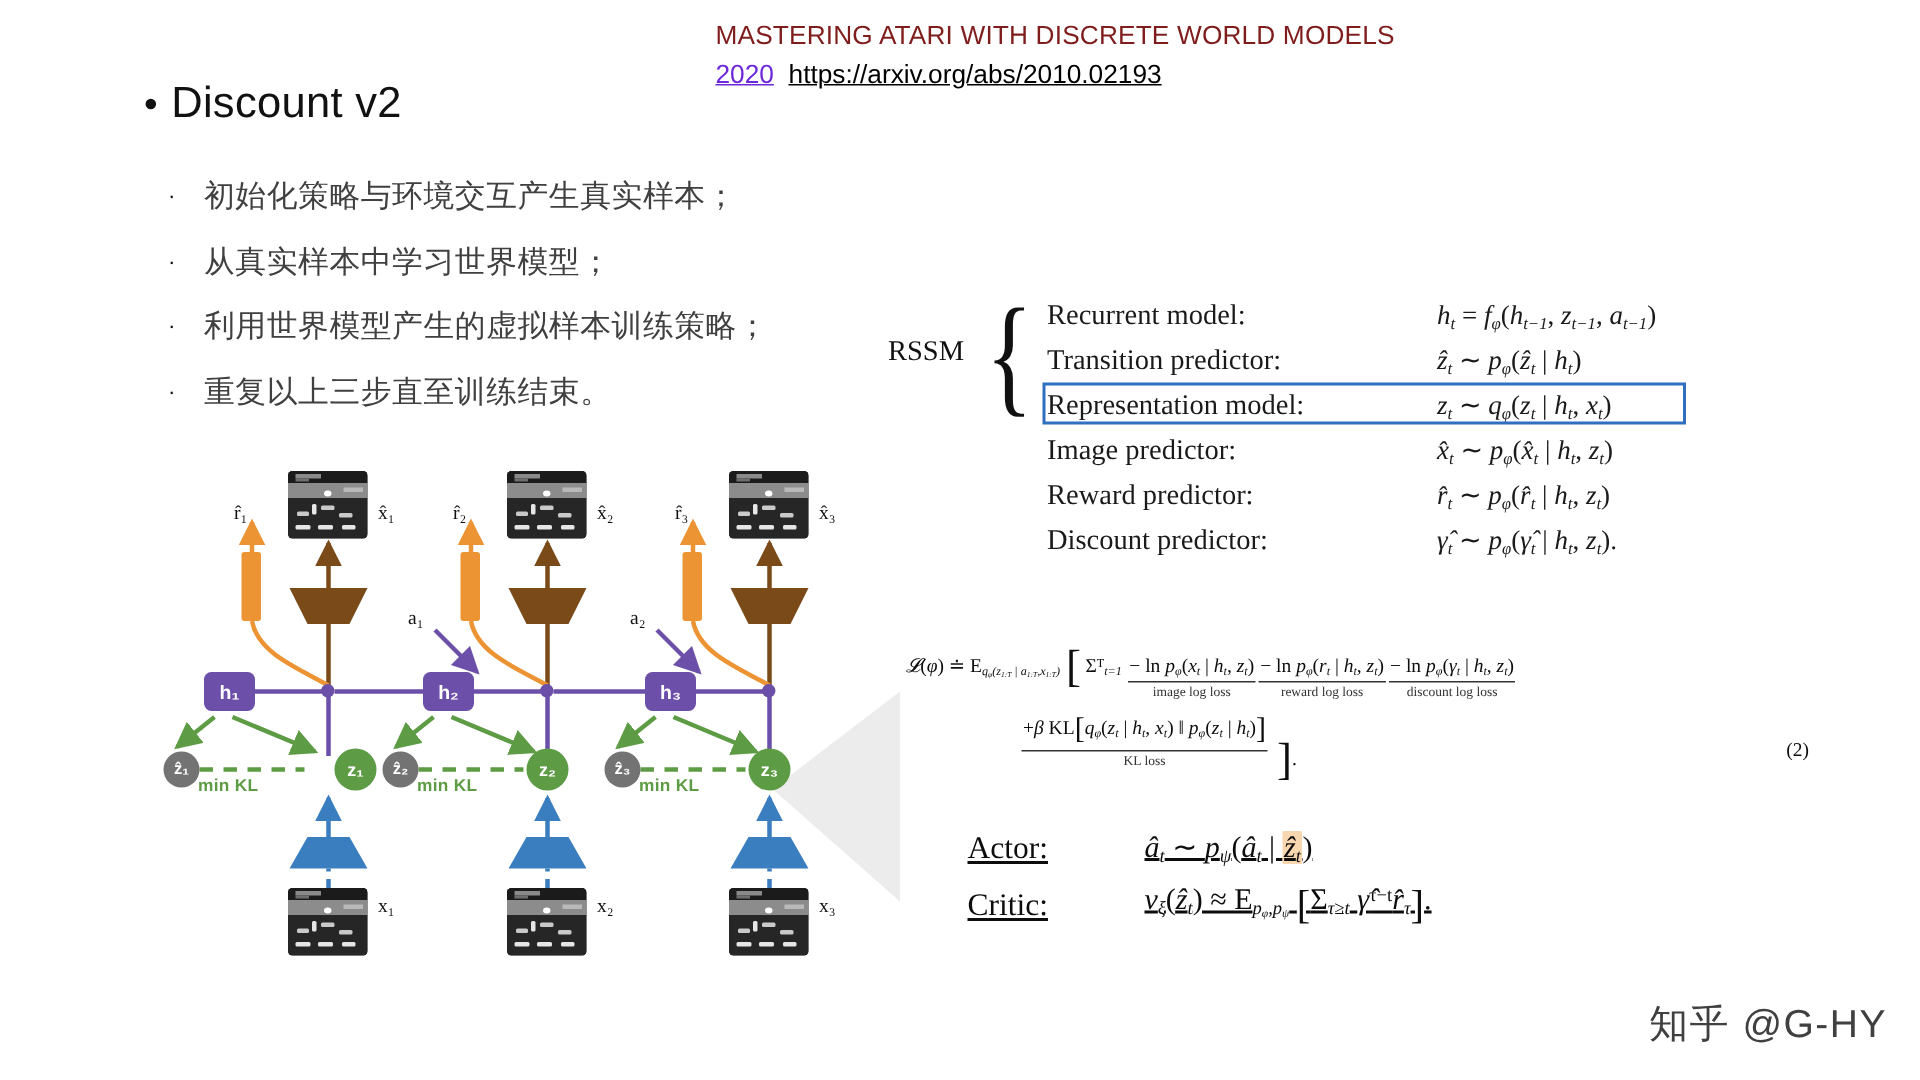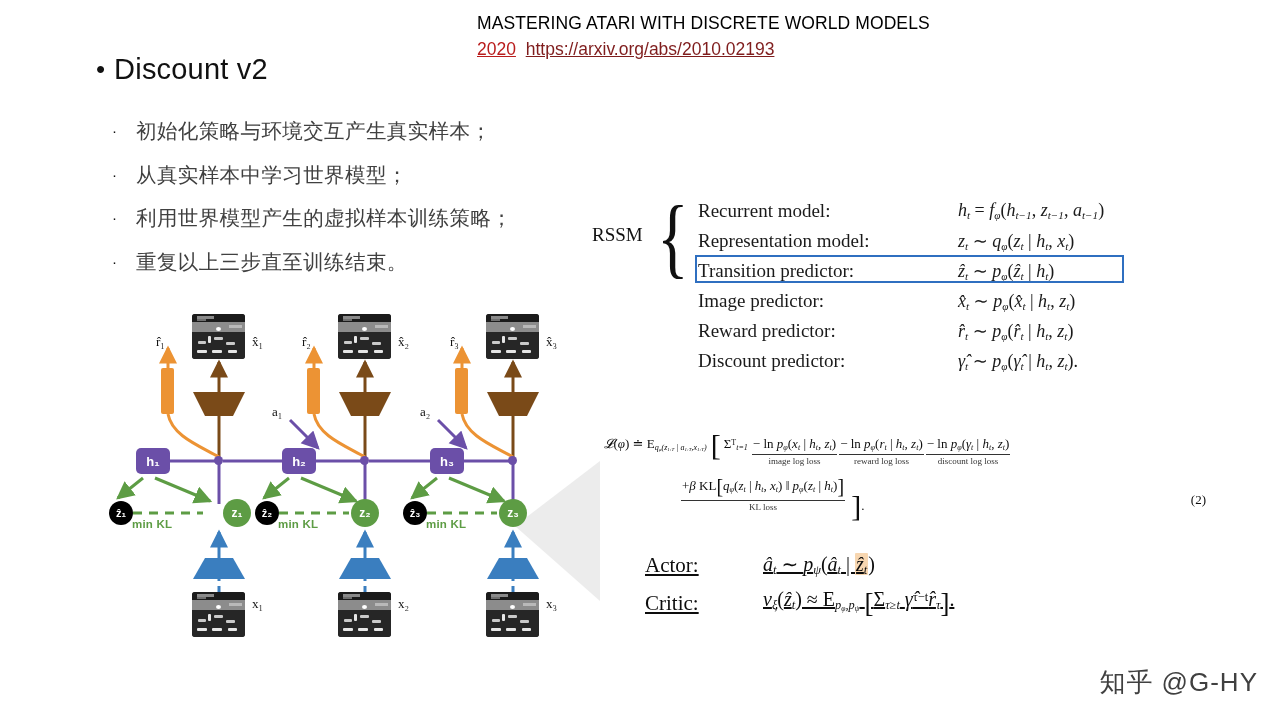--- a/index.html
+++ b/index.html
@@ -4,24 +4,24 @@
 <style>
   html,body{margin:0;padding:0;}
   body{
     width:1280px;height:720px;background:#ffffff;overflow:hidden;
     font-family:"Liberation Sans",sans-serif;color:#1a1a1a;position:relative;
   }
   .slide{position:absolute;inset:0;}
 
   
   .paper-head{position:absolute;left:477px;top:12px;width:560px;}
-  .paper-title{font-size:17.5px;letter-spacing:.1px;line-height:1.35;color:#000000;white-space:nowrap;}
+  .paper-title{font-size:17.5px;letter-spacing:.1px;line-height:1.35;color:#7f1d1d;white-space:nowrap;}
   .paper-sub{font-size:17.5px;line-height:1.35;margin-top:2px;white-space:nowrap;}
-  .paper-year{color:#b91c1c;text-decoration:underline;}
-  .paper-link{color:#7f1d1d;text-decoration:underline;}
+  .paper-year{color:#6d28d9;text-decoration:underline;}
+  .paper-link{color:#000000;text-decoration:underline;}
 
   
   .title-row{position:absolute;left:96px;top:50px;display:flex;align-items:flex-start;}
   .title-dot{font-size:26px;line-height:38px;margin-right:9px;color:#111;}
   .title-text{font-size:29px;line-height:38px;color:#111;letter-spacing:.2px;}
 
   
   .bullets{position:absolute;left:112px;top:117px;width:470px;}
   .bul{display:flex;align-items:flex-start;margin-bottom:15.5px;}
   .bul-dot{font-size:15px;line-height:28px;width:24px;flex:0 0 24px;color:#111;}
@@ -70,21 +70,21 @@
   .atari .sea{position:absolute;left:0;top:18px;width:100%;bottom:0;background:#262626;}
   .atari .sub{position:absolute;background:#e6e6e6;border-radius:1px;}
   .atari .fish{position:absolute;background:#c9c9c9;border-radius:1px;}
   .atari .diver{position:absolute;background:#ffffff;border-radius:50%;}
 
   .nodebox{position:absolute;width:34px;height:26px;background:#6b4fa8;border-radius:5px;
     color:#fff;font-size:13px;display:flex;align-items:center;justify-content:center;
     font-family:"Liberation Sans",sans-serif;font-weight:600;}
   .nodecir{position:absolute;width:28px;height:28px;border-radius:50%;background:#5d9c44;
     color:#fff;font-size:12px;display:flex;align-items:center;justify-content:center;font-weight:600;}
-  .nodecir.prior{width:24px;height:24px;background:#000000;font-size:11px;}
+  .nodecir.prior{width:24px;height:24px;background:#737373;font-size:11px;}
   .dotjoint{position:absolute;width:9px;height:9px;border-radius:50%;background:#6b4fa8;}
   .orangebar{position:absolute;width:13px;height:46px;background:#ec9334;border-radius:2px;}
   .minkl{position:absolute;font-size:11.5px;font-weight:700;color:#5d9c44;letter-spacing:.2px;}
   .lbl{position:absolute;font-size:13px;font-family:Liberation Serif, serif;color:#111;}
   .greytri{position:absolute;}
 
   .wm{position:absolute;right:22px;bottom:20px;font-size:26px;color:#404040;letter-spacing:1px;
     font-family:"Liberation Sans",sans-serif;}
 </style>
 </head>
@@ -128,29 +128,29 @@
   <div class="rssm-brace">{</div>
 
   <div class="eq-rows">
     <div class="eq-row">
       <span class="eq-name serif">Recurrent model:</span>
       <span class="eq-body serif">
         <i>h</i><sub>t</sub> = <i>f</i><sub>φ</sub>(<i>h</i><sub>t−1</sub>, <i>z</i><sub>t−1</sub>, <i>a</i><sub>t−1</sub>)
       </span>
     </div>
     <div class="eq-row">
+      <span class="eq-name serif">Transition predictor:</span>
+      <span class="eq-body serif">
+        <i>ẑ</i><sub>t</sub> ∼ <i>p</i><sub>φ</sub>(<i>ẑ</i><sub>t</sub> | <i>h</i><sub>t</sub>)
+      </span>
+    </div>
+    <div class="eq-row">
       <span class="eq-name serif">Representation model:</span>
       <span class="eq-body serif">
         <i>z</i><sub>t</sub> ∼ <i>q</i><sub>φ</sub>(<i>z</i><sub>t</sub> | <i>h</i><sub>t</sub>, <i>x</i><sub>t</sub>)
-      </span>
-    </div>
-    <div class="eq-row">
-      <span class="eq-name serif">Transition predictor:</span>
-      <span class="eq-body serif">
-        <i>ẑ</i><sub>t</sub> ∼ <i>p</i><sub>φ</sub>(<i>ẑ</i><sub>t</sub> | <i>h</i><sub>t</sub>)
       </span>
     </div>
     <div class="eq-row">
       <span class="eq-name serif">Image predictor:</span>
       <span class="eq-body serif">
         <i>x̂</i><sub>t</sub> ∼ <i>p</i><sub>φ</sub>(<i>x̂</i><sub>t</sub> | <i>h</i><sub>t</sub>, <i>z</i><sub>t</sub>)
       </span>
     </div>
     <div class="eq-row">
       <span class="eq-name serif">Reward predictor:</span>

